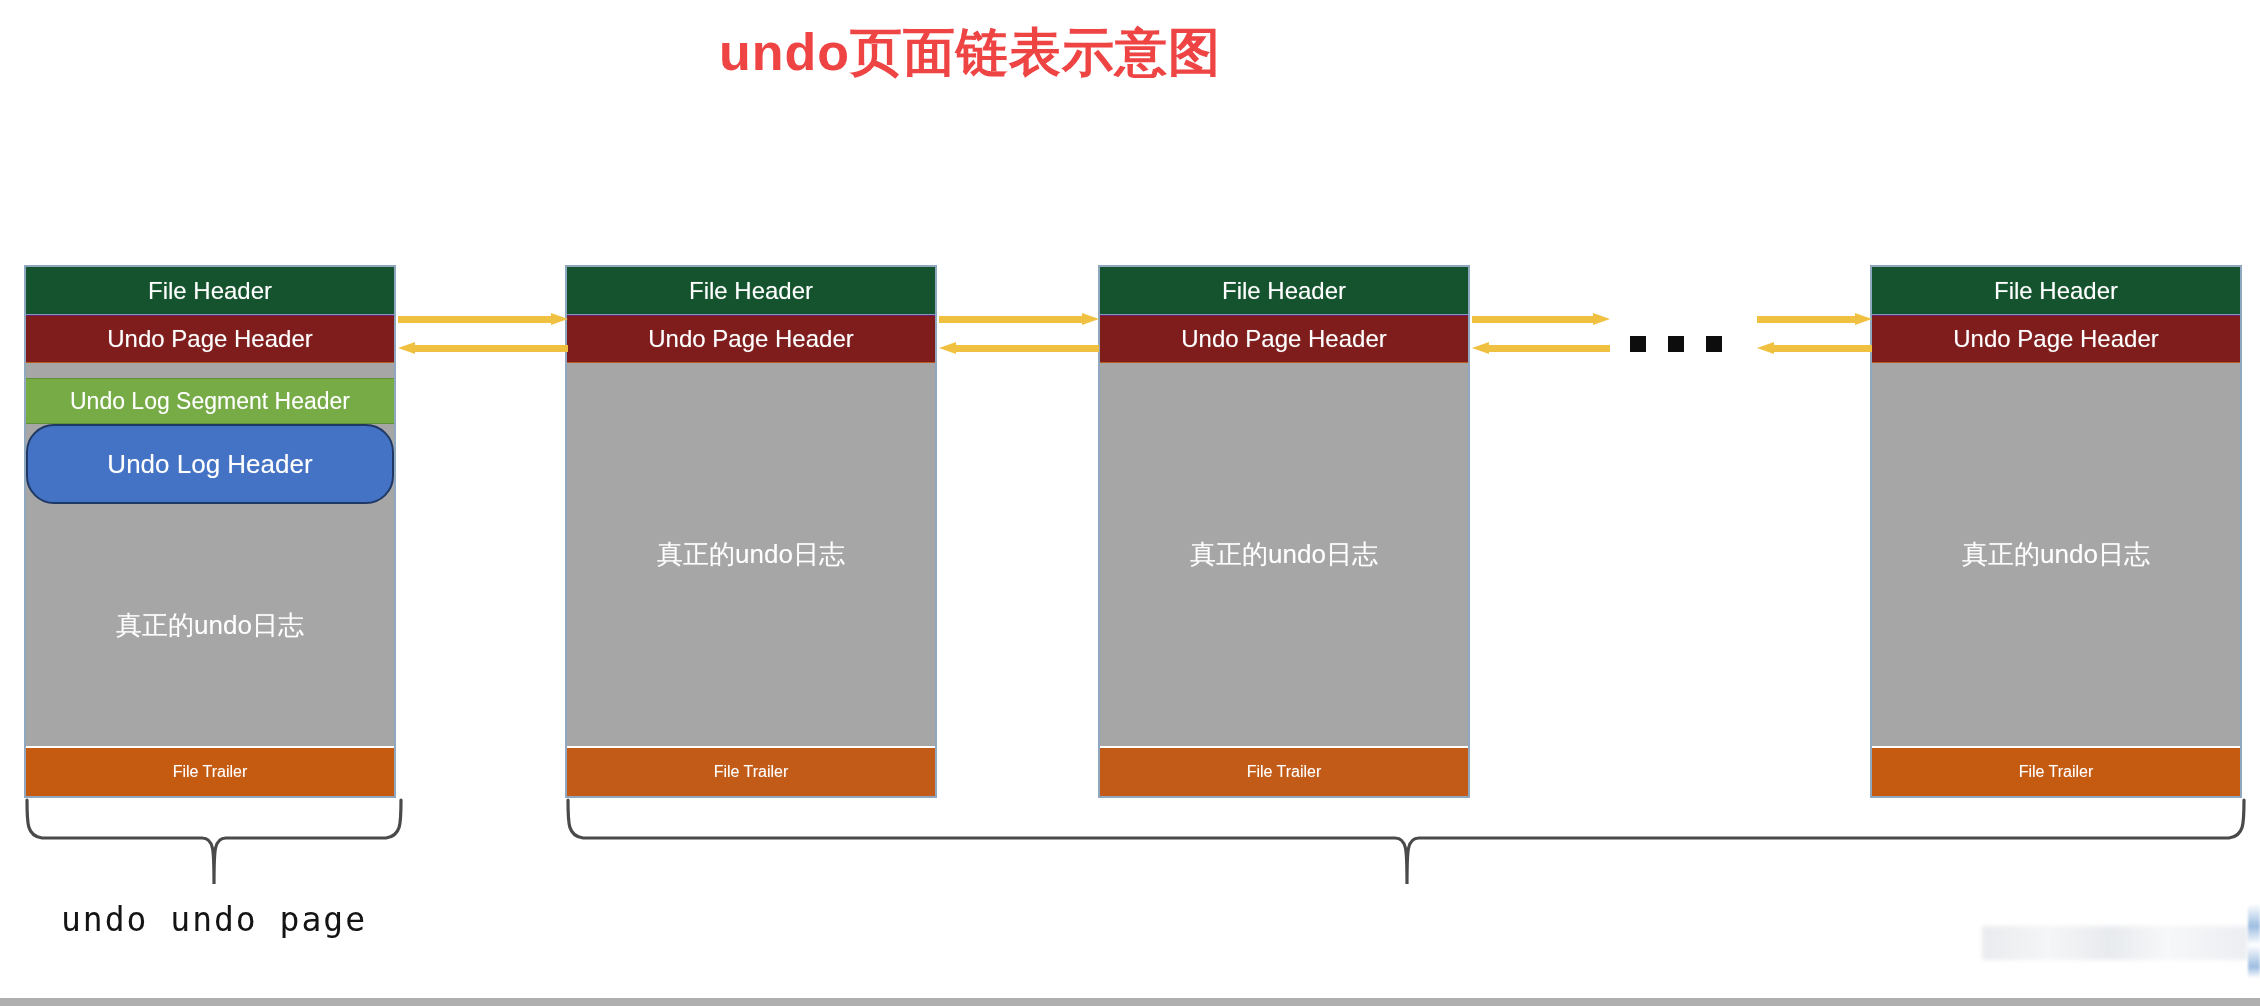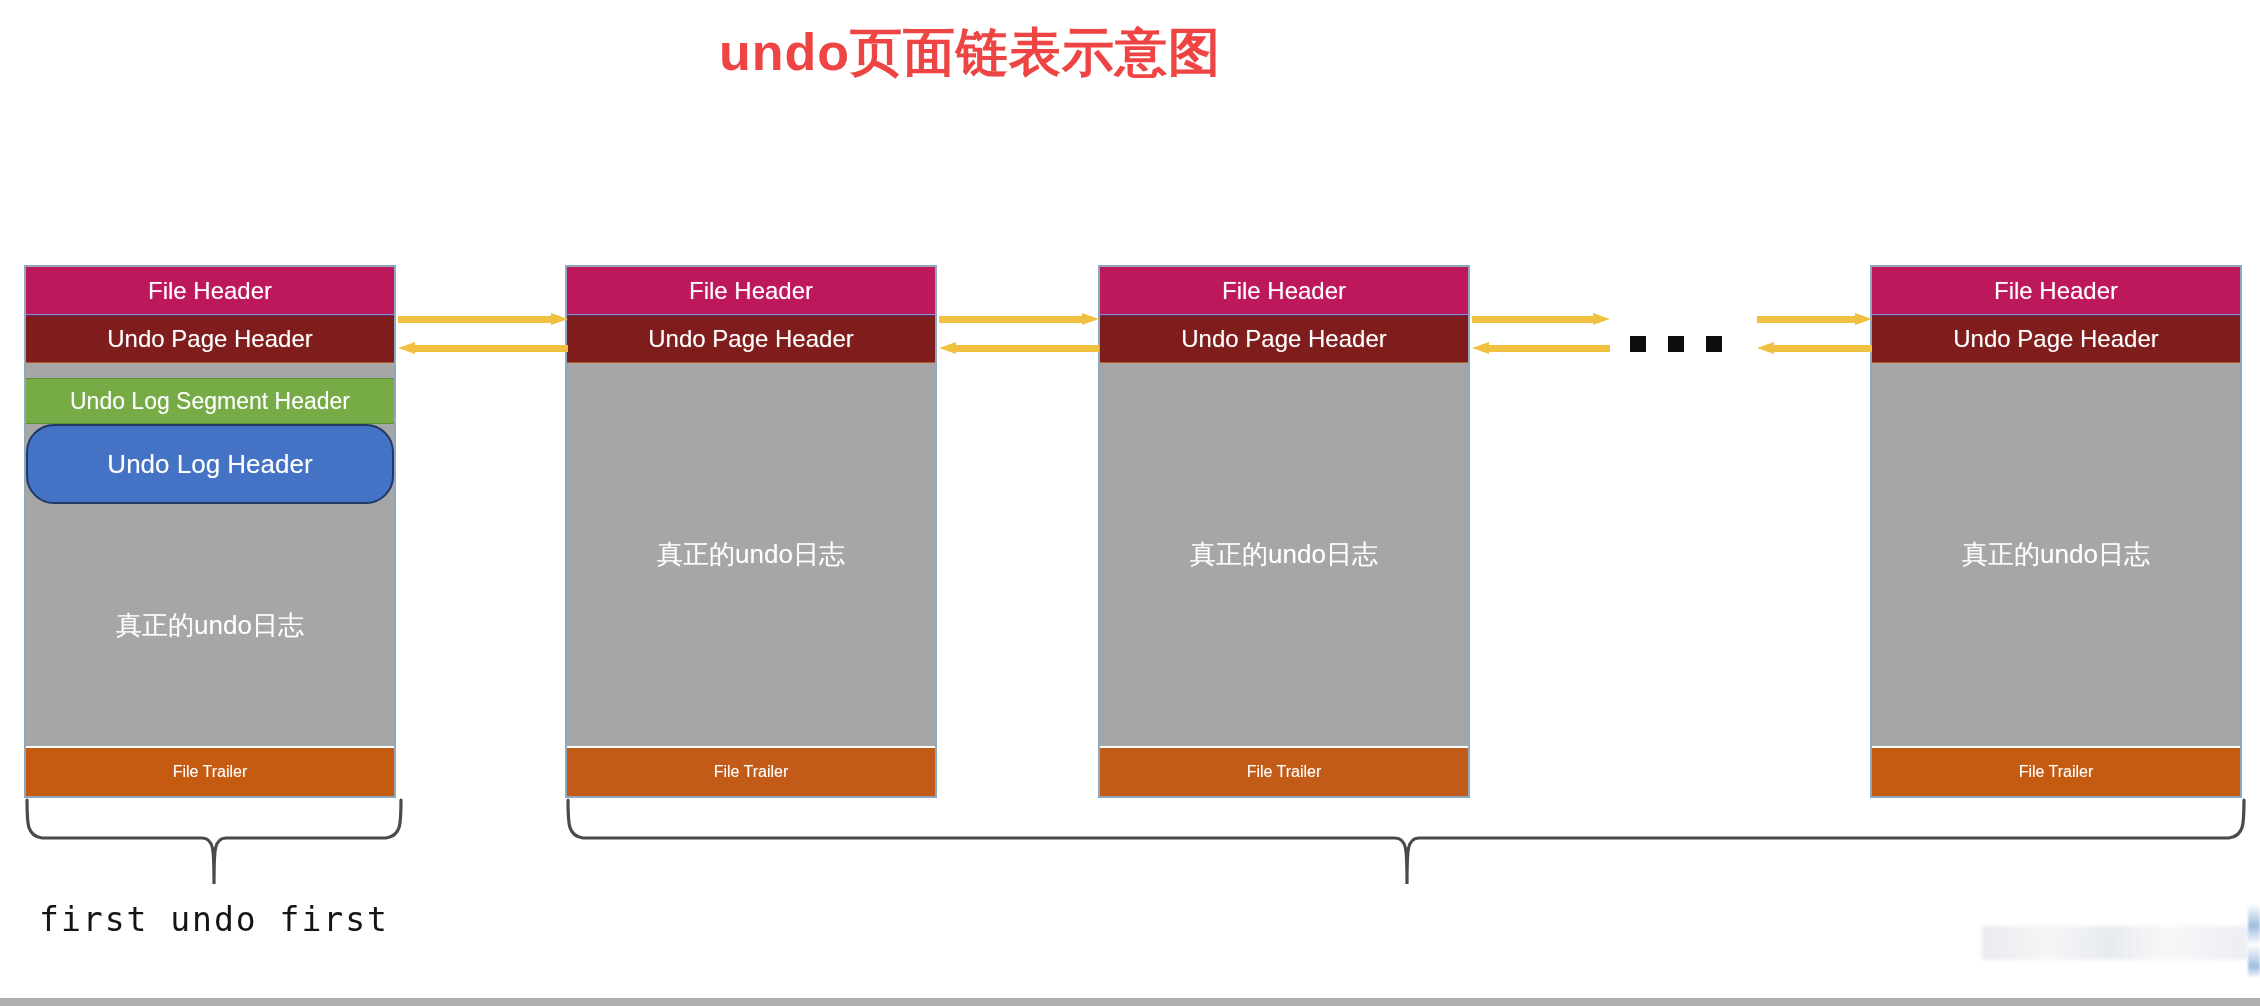--- a/index.html
+++ b/index.html
@@ -54,21 +54,21 @@
     justify-content: center;
     color: #ffffff;
     font-size: 24px;
     text-align: center;
     white-space: nowrap;
     overflow: hidden;
     text-shadow: 0 0 1px rgba(255,255,255,0.35);
   }
 
   .seg-file-header {
-    background: #be185d;
+    background: #14532d;
     border-bottom: 1px solid #7f9cb5;
   }
   .seg-undo-page-header {
     background: #7f1d1d;
     border-top: 1px solid #701a75;
     border-bottom: 1px solid #b85c20;
   }
   .seg-undo-log-segment-header {
     background: #76ab46;
     border-top: 1px solid #5f8f37;
@@ -275,21 +275,21 @@
     <div class="arrow left" style="left:1757px; top:342px; width:115px;">
       <div class="shaft"></div>
       <div class="head"></div>
     </div>
   </div>
 
   <svg class="brace" style="left:24px; top:798px;" width="380" height="110" viewBox="0 0 380 110">
     <path d="M 3 2 C 3 26, 3 38, 18 40 L 178 40 C 190 40, 190 52, 190 86
              C 190 52, 190 40, 202 40 L 362 40 C 377 38, 377 26, 377 2" fill="none" stroke="#4a4a4a" stroke-width="3.2" stroke-linecap="round"></path>
   </svg>
-  <div class="brace-label" style="left:24px; top:900px; width:380px;">first undo first</div>
+  <div class="brace-label" style="left:24px; top:900px; width:380px;">undo undo page</div>
 
   <svg class="brace" style="left:565px; top:798px;" width="1682" height="110" viewBox="0 0 1682 110">
     <path d="M 3 2 C 3 26, 3 38, 18 40 L 830 40 C 842 40, 842 52, 842 86
              C 842 52, 842 40, 854 40 L 1664 40 C 1679 38, 1679 26, 1679 2" fill="none" stroke="#4a4a4a" stroke-width="3.2" stroke-linecap="round"></path>
   </svg>
 
   <div class="watermark"></div>
   <div class="watermark-bar"></div>
   <div class="bottom-strip"></div>
 

